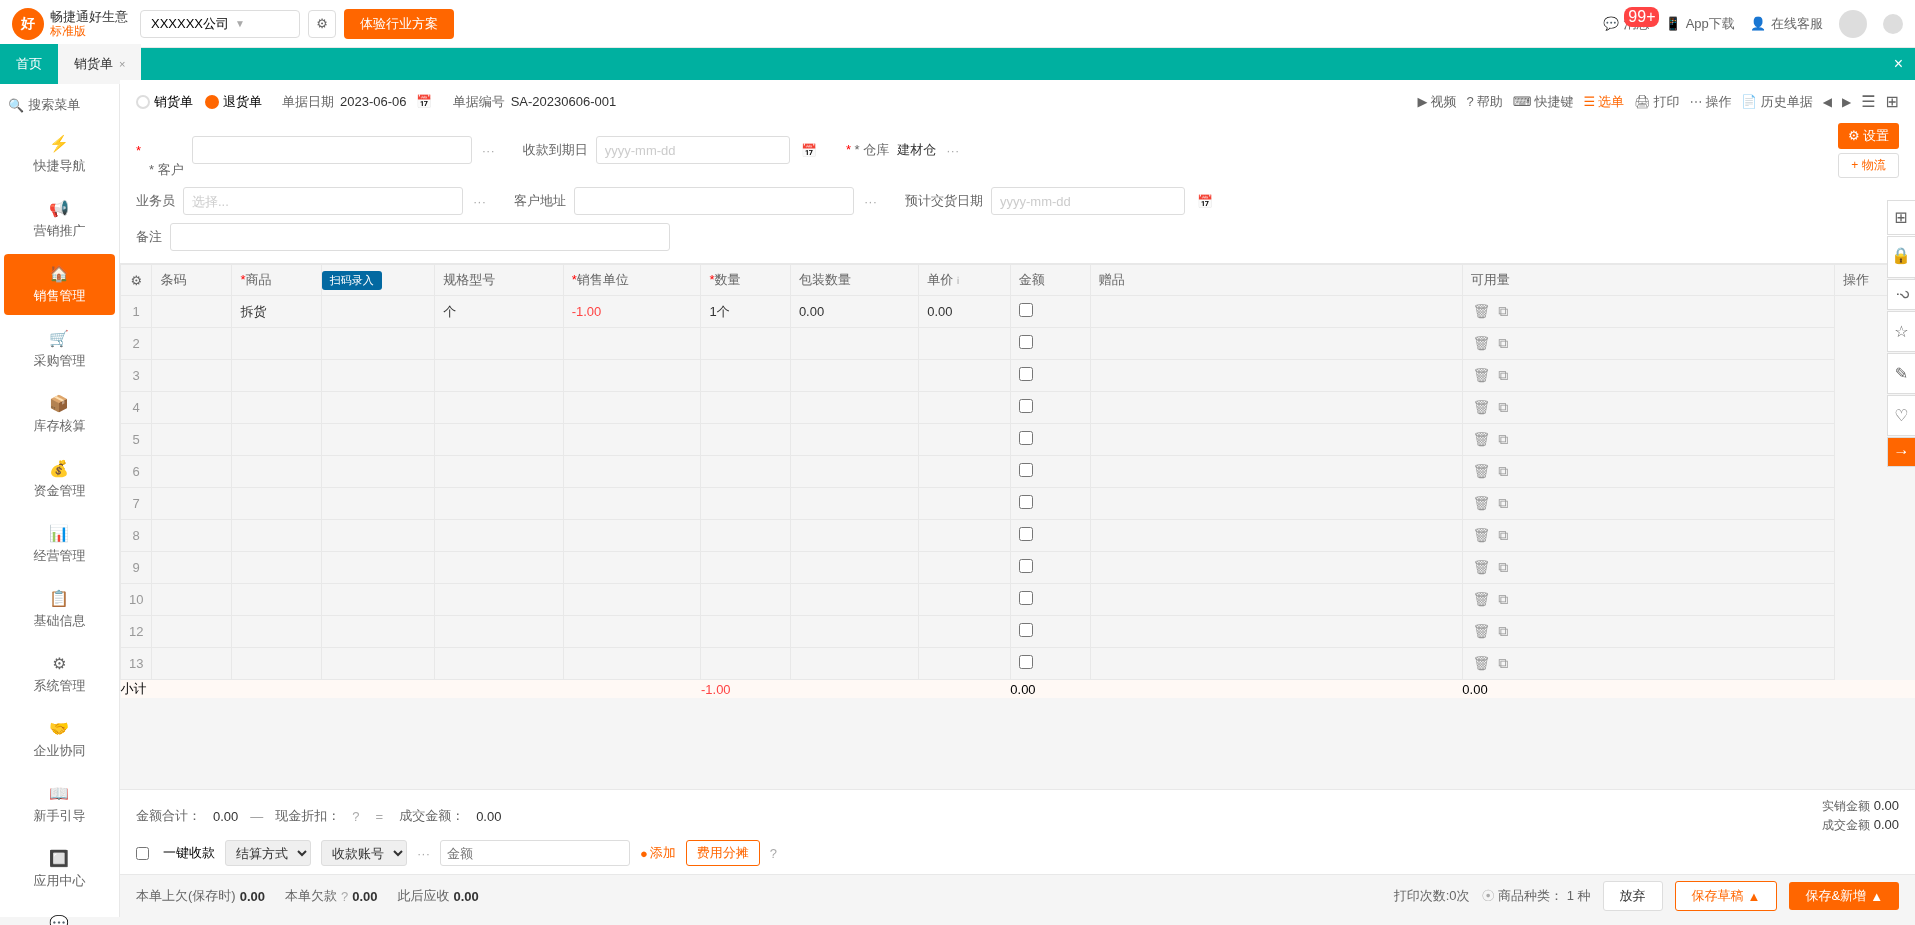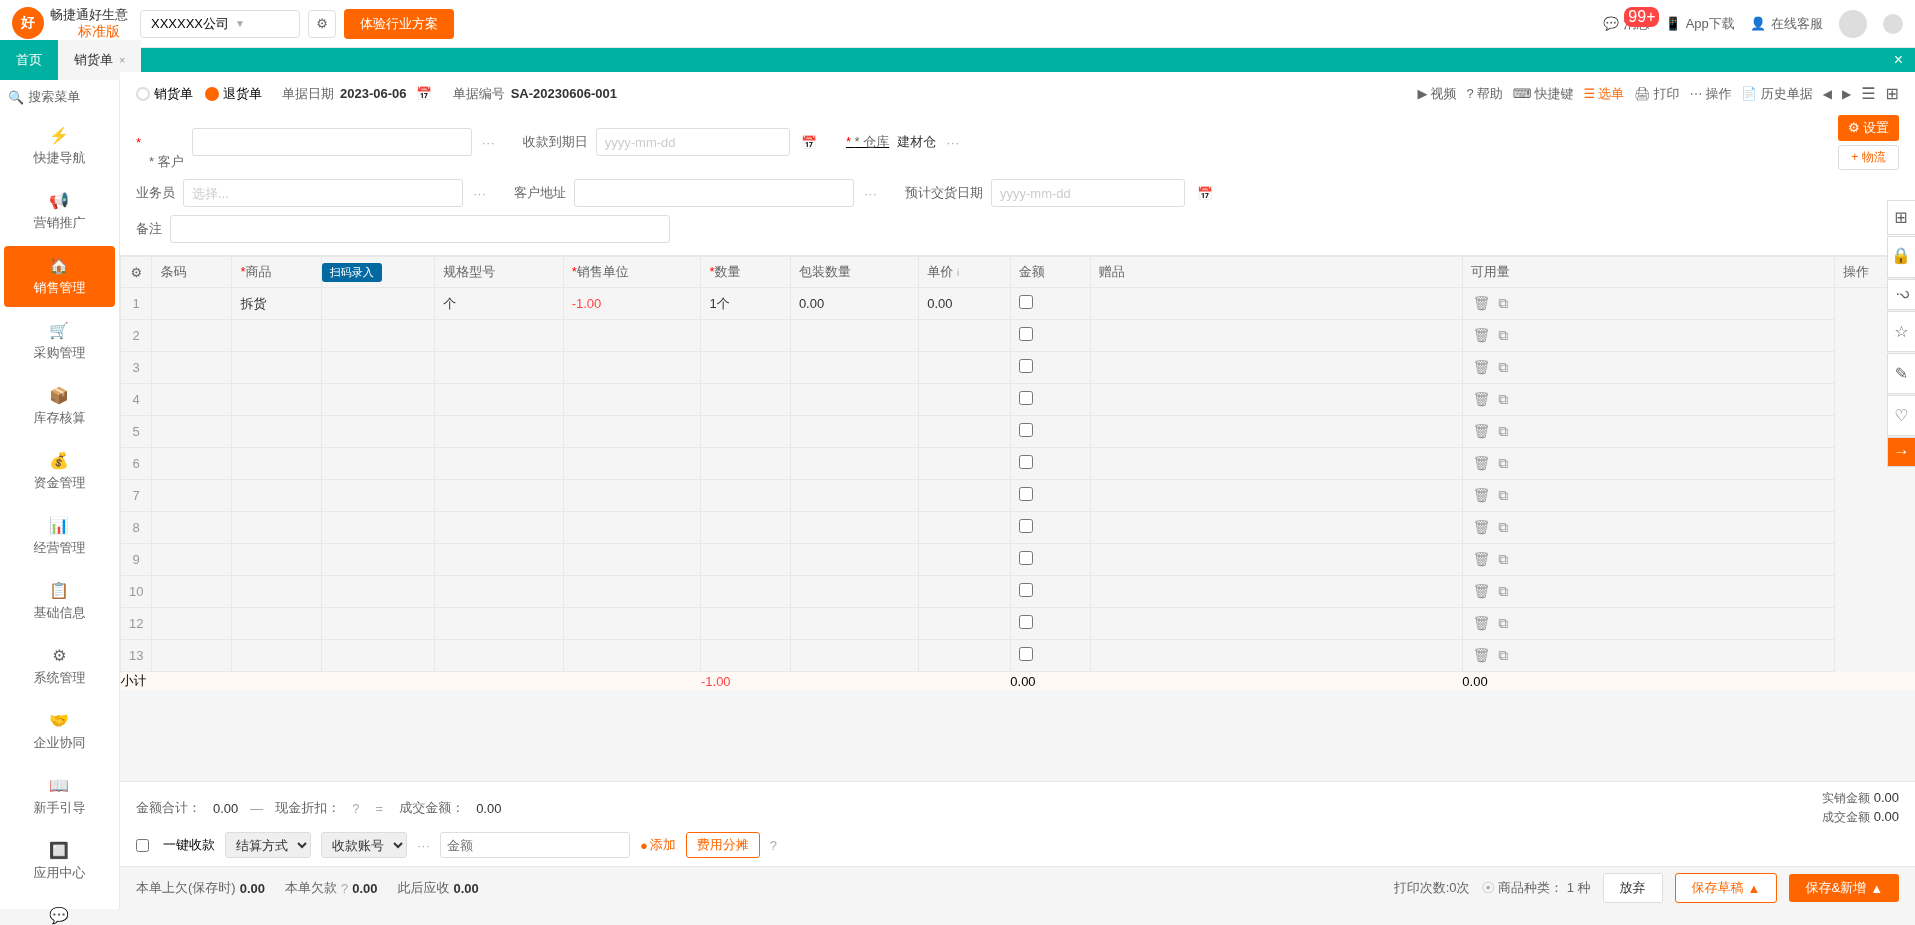--- a/index.html
+++ b/index.html
@@ -13,21 +13,21 @@
     .company-selector { display: flex; align-items: center; gap: 6px; padding: 4px 10px; border: 1px solid #ddd; border-radius: 4px; cursor: pointer; min-width: 160px; }
     .gear-btn { width: 28px; height: 28px; border: 1px solid #ddd; border-radius: 4px; display: flex; align-items: center; justify-content: center; cursor: pointer; color: #666; }
     .trial-btn { background: #ff6600; color: white; border: none; padding: 6px 16px; border-radius: 4px; cursor: pointer; font-size: 13px; }
     .top-right { margin-left: auto; display: flex; align-items: center; gap: 16px; }
     .msg-btn { position: relative; display: flex; align-items: center; gap: 4px; color: #666; cursor: pointer; }
     .badge { position: absolute; top: -8px; right: -10px; background: #ff4444; color: white; font-size: 16px; border-radius: 8px; padding: 1px 4px; }
     .top-action { display: flex; align-items: center; gap: 4px; color: #666; cursor: pointer; }
     .avatar { width: 28px; height: 28px; background: #ddd; border-radius: 50%; }
 
     
-    .nav-tabs { height: 24px; background: #00b0a0; display: flex; align-items: center; padding: 8px 0; gap: 0; text-align: center; }
+    .nav-tabs { height: 24px; background: #00b0a0; display: flex; align-items: center; padding: 16px 0; gap: 0; text-align: center; }
     .nav-tab { padding: 0 16px; height: 40px; display: flex; align-items: center; cursor: pointer; color: white; font-size: 13px; position: relative; }
     .nav-tab.active { background: #f5f5f5; color: #333; }
     .nav-tab-close { margin-left: 6px; color: #999; font-size: 11px; cursor: pointer; }
     .nav-home { background: #00b0a0; color: white; padding: 0 16px; height: 40px; display: flex; align-items: center; }
     .nav-close-all { margin-left: auto; color: white; padding: 0 12px; cursor: pointer; font-size: 16px; }
 
     
     .layout { display: flex; height: calc(925px - 88px); }
     .sidebar { width: 120px; background: #fff; border-right: 1px solid #e8e8e8; display: flex; flex-direction: column; padding: 8px 0; }
     .sidebar-item { padding: 10px 8px; display: flex; flex-direction: column; align-items: center; gap: 4px; cursor: pointer; color: #666; font-size: 12px; border-radius: 4px; margin: 2px 4px; }
@@ -39,21 +39,21 @@
     
     .main-content { flex: 1; background: #f5f5f5; overflow: hidden; display: flex; flex-direction: column; }
     
     
     .form-area { background: #fff; padding: 12px 16px; border-bottom: 1px solid #e8e8e8; }
     .radio-group { display: flex; align-items: center; gap: 12px; }
     .radio-item { display: flex; align-items: center; gap: 4px; cursor: pointer; }
     .radio-dot { width: 14px; height: 14px; border-radius: 50%; border: 2px solid #ddd; }
     .form-field { display: flex; align-items: center; gap: 6px; }
     .form-label { color: #666; white-space: nowrap; }
-    .form-value { color: #333; font-weight: 700; }
+    .form-value { color: #333; font-weight: 400; }
     .action-link { color: #666; font-size: 12px; cursor: pointer; display: flex; align-items: center; gap: 3px; }
     .action-btn-orange { background: #ff6600; color: white; border: none; padding: 4px 10px; border-radius: 3px; cursor: pointer; font-size: 12px; }
     .input-field { border: 1px solid #ddd; border-radius: 3px; padding: 4px 8px; color: #333; min-width: 200px; height: 28px; outline: none; }
     .input-field::placeholder { color: #ccc; }
     .input-more { color: #aaa; cursor: pointer; margin-left: 2px; }
     .cal-icon { color: #aaa; cursor: pointer; margin-left: 4px; }
 
     
     .table-area { flex: 1; overflow: hidden; display: flex; flex-direction: column; padding: 0 16px; }
     table { width: 100%; border-collapse: collapse; }
@@ -100,21 +100,21 @@
     .float-btn.active { background: #ff6600; color: white; }
   </style>
 </head>
 <body>
 
 <div class="top-bar">
   <div class="logo-area">
     <div class="logo-icon">好</div>
     <div class="logo-text">
       <div>畅捷通好生意</div>
-      <div style="color:#ff6600;font-size:14px;margin-left:28px;">标准版</div>
+      <div style="color:#ff6600;font-size:12px;">标准版</div>
     </div>
   </div>
   <div class="company-selector">
     <span>XXXXXX公司</span>
     <span style="color:#aaa;font-size:10px;">▼</span>
   </div>
   <div class="gear-btn">⚙</div>
   <button class="trial-btn">体验行业方案</button>
   <div class="top-right">
     <div class="msg-btn">
@@ -269,21 +269,21 @@
       <div style="display:flex;align-items:center;gap:8px;margin-bottom:8px;">
         <span style="color:red;">*</span>
         <span class="form-label" style="color:#666;margin-top:40px;">* 客户</span>
         <input class="input-field" style="min-width: 280px;" placeholder="">
         <span class="input-more">···</span>
 
         <span style="margin-left:20px;" class="form-label">收款到期日</span>
         <input class="input-field" style="min-width: 180px;" placeholder="yyyy-mm-dd">
         <span class="cal-icon">📅</span>
 
-        <span style="margin-left:20px;text-decoration:underline;">
+        <span style="margin-left:20px;">
           <span style="color:red;">*</span>
           <span class="form-label">* 仓库</span>
         </span>
         <span style="color:#333;">建材仓</span>
         <span class="input-more">···</span>
 
         <div style="margin-left:auto;display:flex;flex-direction:column;gap:4px;">
           <button class="action-btn-orange">
             <span>⚙</span>
             <span>设置</span>

